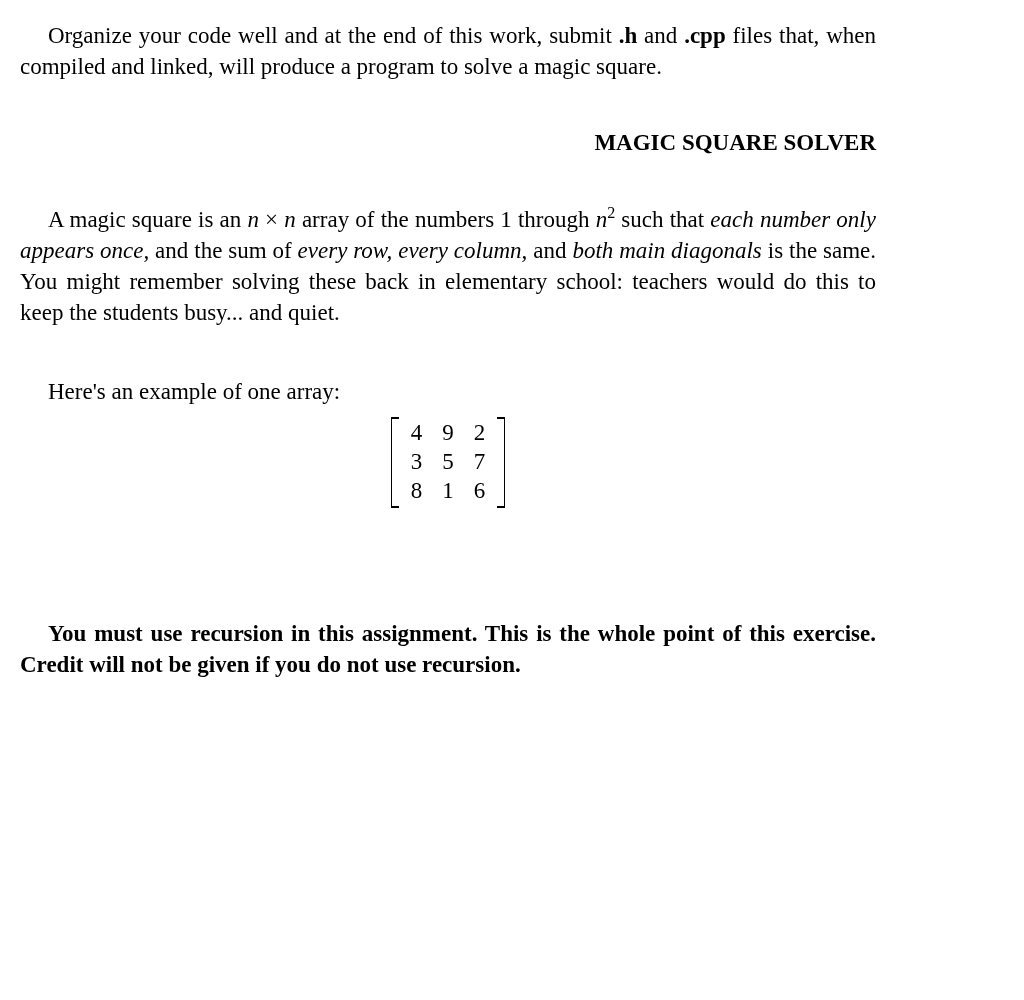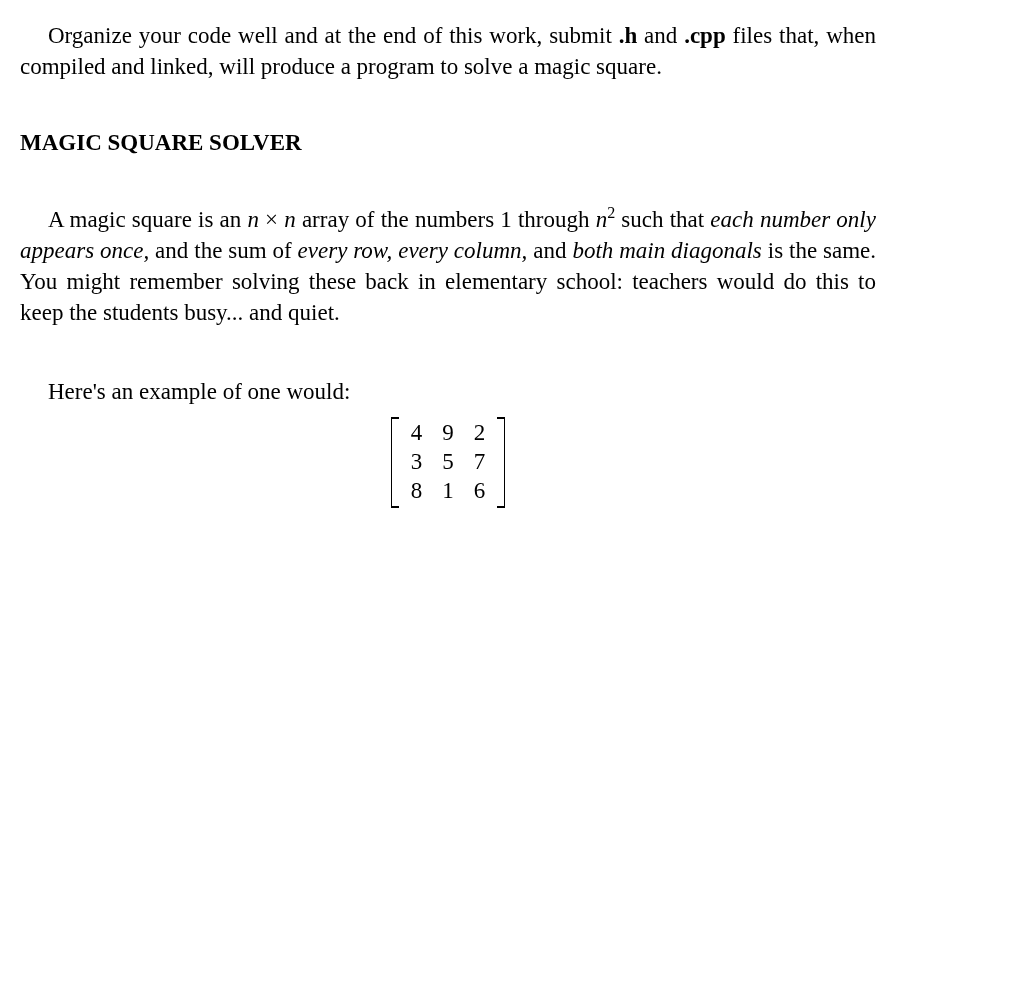--- a/index.html
+++ b/index.html
@@ -23,20 +23,21 @@
     margin: 0;
   }
   .indent {
     text-indent: 28px;
   }
   .section-title {
     font-weight: bold;
     font-size: 23px;
     margin-top: 48px;
     margin-bottom: 48px;
+    text-align: right;
   }
   .bold { font-weight: bold; }
   .italic { font-style: italic; }
   .sup {
     font-size: 0.7em;
     vertical-align: super;
     line-height: 0;
   }
   .gap-large { height: 48px; }
 
@@ -97,21 +98,21 @@
   </p>
 
   <div class="section-title">MAGIC SQUARE SOLVER</div>
 
   <p class="para indent">
     <span>A magic square is an </span><span class="italic">n</span><span> × </span><span class="italic">n</span><span> array of the numbers 1 through </span><span class="italic">n</span><span class="sup">2</span><span> such that </span><span class="italic">each number only appears once,</span><span> and the sum of </span><span class="italic">every row, every column,</span><span> and </span><span class="italic">both main diagonals</span><span> is the same. You might remember solving these back in elementary school: teachers would do this to keep the students busy... and quiet.</span>
   </p>
 
   <div class="gap-large"></div>
 
-  <p class="para indent">Here's an example of one would:</p>
+  <p class="para indent">Here's an example of one array:</p>
 
   <div class="matrix-wrap">
     <div class="matrix">
       <span class="corner tl"></span>
       <span class="corner bl"></span>
       <span class="corner tr"></span>
       <span class="corner br"></span>
       <table>
         <tbody>
             <tr>
@@ -133,14 +134,15 @@
         </table>
     </div>
   </div>
 
 
   <div class="gap-large"></div>
 
 
   <div class="gap-large"></div>
 
+  <p class="para indent bold">You must use recursion in this assignment. This is the whole point of this exercise. Credit will not be given if you do not use recursion.</p>
 
 </div>
 
 </body></html>

